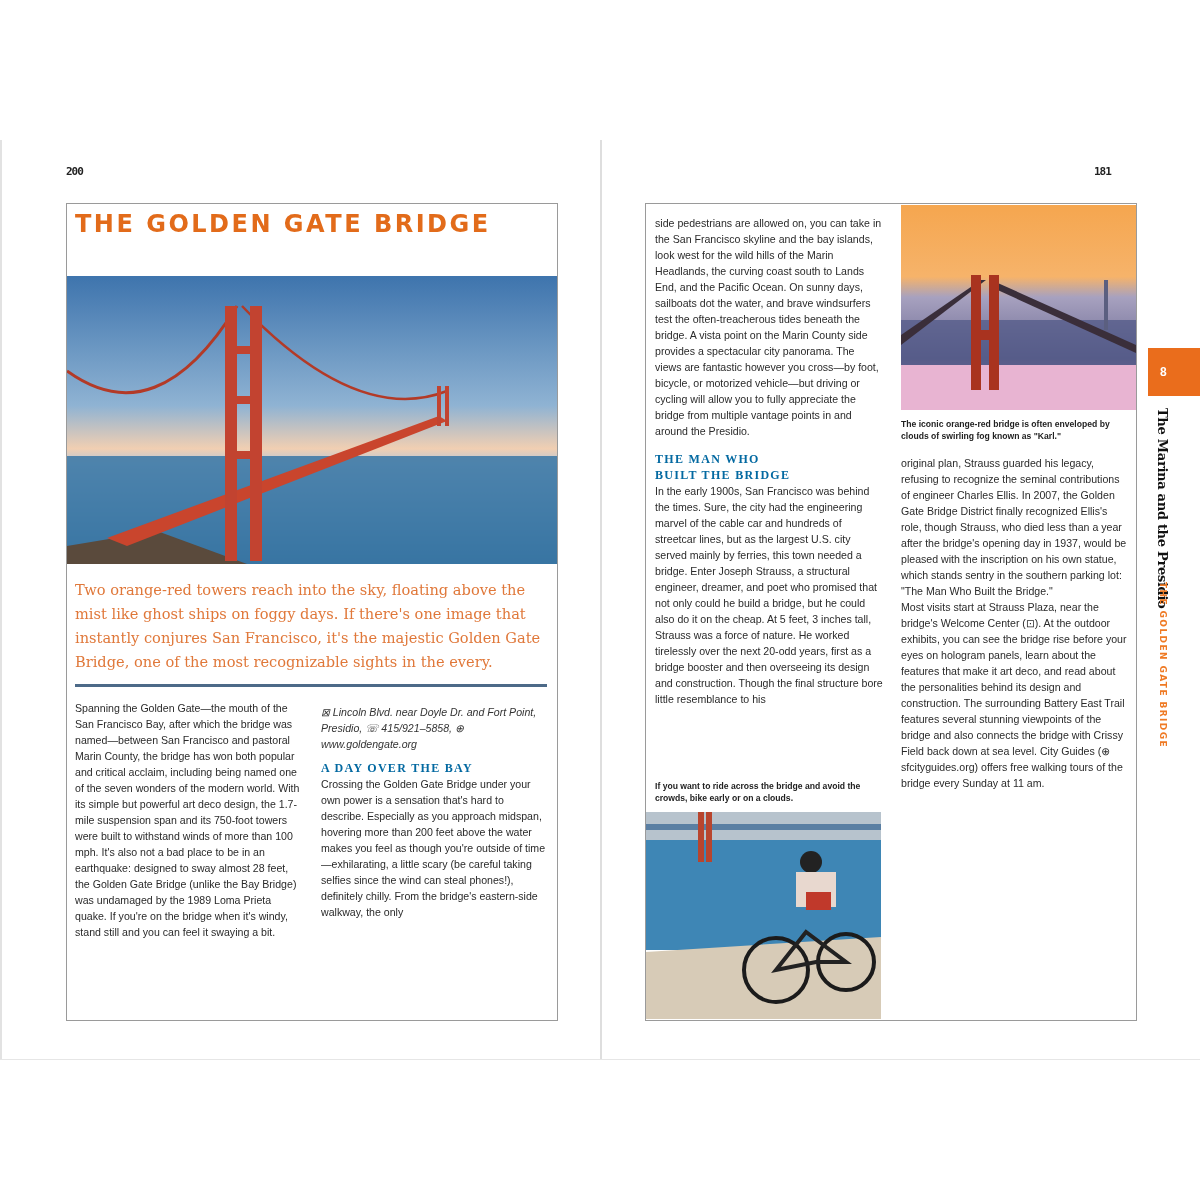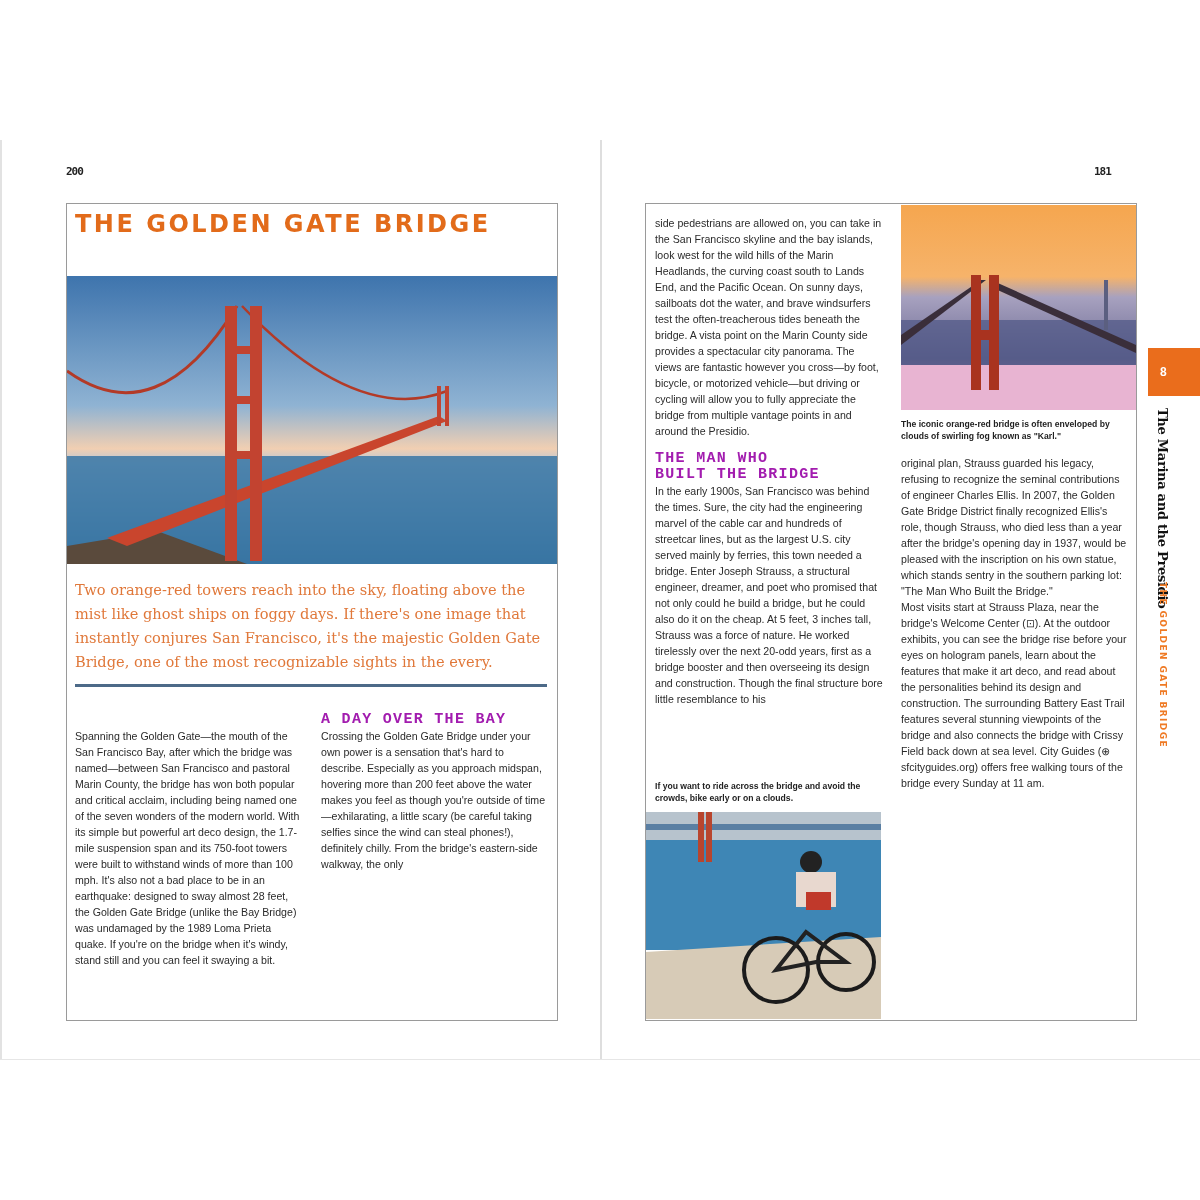--- a/index.html
+++ b/index.html
@@ -9,21 +9,21 @@
   .bottom-edge { position:absolute; left:0; top:1059px; width:1200px; height:1px; background:#e6e6e6; }
   .folio { position:absolute; top:165px; font-size:11px; font-weight:bold; font-family:"DejaVu Sans Mono", monospace; color:#222; letter-spacing:-1px; }
   .frame { position:absolute; border:1px solid #9a9a9a; background:#fff; }
   .title { position:absolute; left:75px; top:210px; font-family:"DejaVu Sans", sans-serif; font-weight:bold; font-size:24px; letter-spacing:2.5px; color:#e26b1a; }
   .photo { position:absolute; overflow:hidden; }
   .intro { position:absolute; left:75px; top:578px; width:470px; font-family:"DejaVu Serif", serif; font-size:14.6px; line-height:24px; color:#e0783a; }
   .rule { position:absolute; left:75px; top:684px; width:472px; height:3px; background:#4d6a88; }
   .body { font-size:10.6px; line-height:16px; color:#2a2a2a; position:absolute; }
   .body p { margin:0; }
   .italic { font-style:italic; color:#333; }
-  .h2 { font-family:Liberation Mono, monospace; font-weight:bold; font-size:15px; letter-spacing:1.3px; color:#a21caf; line-height:16px; }
+  .h2 { font-family:Liberation Serif, serif; font-weight:bold; font-size:12px; letter-spacing:1.3px; color:#0369a1; line-height:16px; }
   .caption { font-size:8.6px; line-height:12px; font-weight:bold; color:#222; position:absolute; }
   .tab-num { position:absolute; left:1148px; top:348px; width:52px; height:48px; background:#ea6d1c; color:#fff; font-weight:bold; font-size:12px; display:flex; align-items:center; padding-left:12px; box-sizing:border-box; }
   .vert { position:absolute; writing-mode:vertical-rl; white-space:nowrap; }
   .vert-section { left:1155px; top:408px; font-family:"DejaVu Serif", serif; font-weight:bold; font-size:13px; color:#111; letter-spacing:-0.3px; }
   .vert-topic { left:1158px; top:582px; font-family:"DejaVu Sans", sans-serif; font-weight:bold; font-size:9px; letter-spacing:1.4px; color:#ef7a24; }
 </style>
 </head>
 <body>
 
 <div class="page-edge-left"></div>
@@ -59,25 +59,26 @@
     <rect x="158" y="120" width="37" height="8" fill="#c24330"></rect>
     <rect x="158" y="175" width="37" height="8" fill="#c24330"></rect>
     <rect x="370" y="110" width="4" height="40" fill="#c24330"></rect>
     <rect x="378" y="110" width="4" height="40" fill="#c24330"></rect>
   </svg>
 </div>
 
 <div class="intro">Two orange-red towers reach into the sky, floating above the mist like ghost ships on foggy days. If there's one image that instantly conjures San Francisco, it's the majestic Golden Gate Bridge, one of the most recognizable sights in the every.</div>
 <div class="rule"></div>
 
-<div class="body" style="left:75px; top:728px; width:228px;">
+<div class="body" style="left:75px; top:700px; width:228px;">
   <p>Spanning the Golden Gate—the mouth of the San Francisco Bay, after which the bridge was named—between San Francisco and pastoral Marin County, the bridge has won both popular and critical acclaim, including being named one of the seven wonders of the modern world. With its simple but powerful art deco design, the 1.7-mile suspension span and its 750-foot towers were built to withstand winds of more than 100 mph. It's also not a bad place to be in an earthquake: designed to sway almost 28 feet, the Golden Gate Bridge (unlike the Bay Bridge) was undamaged by the 1989 Loma Prieta quake. If you're on the bridge when it's windy, stand still and you can feel it swaying a bit.</p>
 </div>
 
 <div class="body" style="left:321px; top:704px; width:228px;">
+  <p class="italic">⊠ Lincoln Blvd. near Doyle Dr. and Fort Point, Presidio, ☏ 415/921–5858, ⊕ www.goldengate.org</p>
   <div class="h2" style="margin-top:8px;">A DAY OVER THE BAY</div>
   <p>Crossing the Golden Gate Bridge under your own power is a sensation that's hard to describe. Especially as you approach midspan, hovering more than 200 feet above the water makes you feel as though you're outside of time—exhilarating, a little scary (be careful taking selfies since the wind can steal phones!), definitely chilly. From the bridge's eastern-side walkway, the only</p>
 </div>
 
 <div class="folio" style="left:1094px;">181</div>
 
 <div class="frame" style="left:645px; top:203px; width:490px; height:816px;"></div>
 
 <div class="body" style="left:655px; top:215px; width:228px;">
   <p>side pedestrians are allowed on, you can take in the San Francisco skyline and the bay islands, look west for the wild hills of the Marin Headlands, the curving coast south to Lands End, and the Pacific Ocean. On sunny days, sailboats dot the water, and brave windsurfers test the often-treacherous tides beneath the bridge. A vista point on the Marin County side provides a spectacular city panorama. The views are fantastic however you cross—by foot, bicycle, or motorized vehicle—but driving or cycling will allow you to fully appreciate the bridge from multiple vantage points in and around the Presidio.</p>

